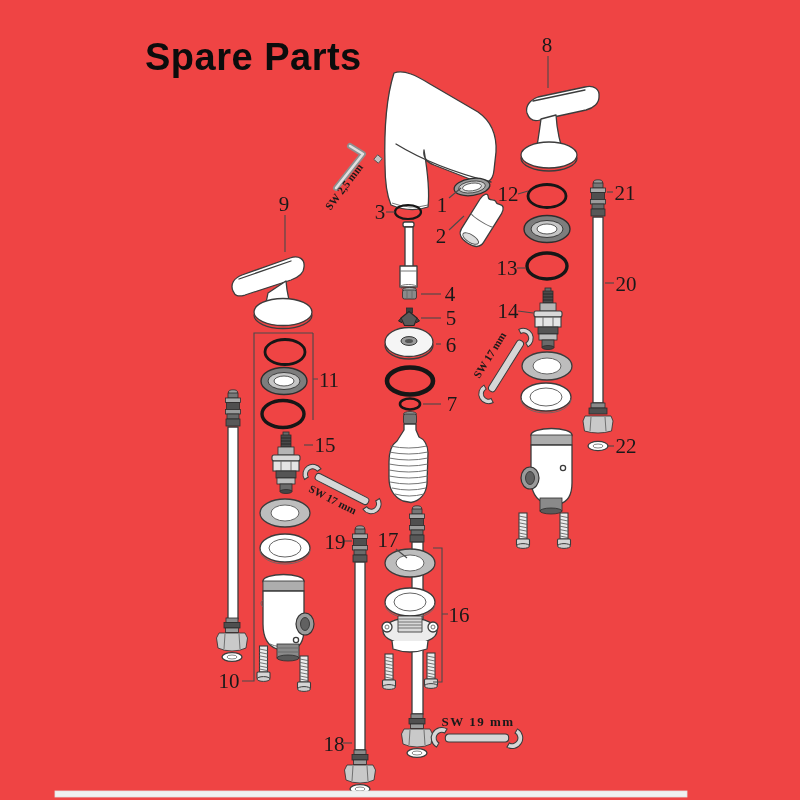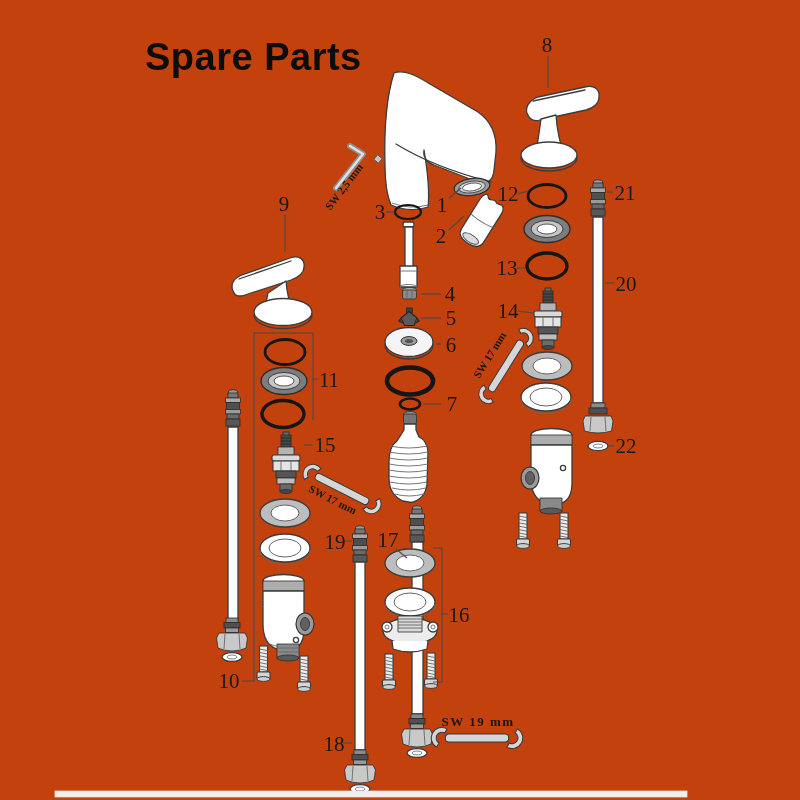--- a/index.html
+++ b/index.html
@@ -1,16 +1,16 @@
 <!DOCTYPE html>
 <html><head>
 <meta charset="utf-8">
 <style>
   html,body{margin:0;padding:0;background:#fff;}
-  #stage{position:relative;width:800px;height:800px;background:#c2410c;overflow:hidden;
+  #stage{position:relative;width:800px;height:800px;background:#ef4444;overflow:hidden;
          font-family:"Liberation Sans",sans-serif;}
   svg{position:absolute;left:0;top:0;}
   .ln{stroke:#3c3c3c;fill:none;stroke-width:1.3;stroke-linecap:round;stroke-linejoin:round;}
   .fw{fill:#ffffff;stroke:#3c3c3c;stroke-width:1.3;stroke-linejoin:round;}
   .oring{fill:none;stroke:#161616;}
   .leader{stroke:#4a4a4a;stroke-width:1.1;fill:none;}
   .num{font:21px "Liberation Serif",serif;fill:#191919;}
   .swtext{font:bold 11px "Liberation Serif",serif;fill:#191919;}
   .sw19{font:bold 13px "Liberation Serif",serif;fill:#191919;letter-spacing:1.5px;}
   .title{font:bold 38px "Liberation Sans",sans-serif;fill:#0c0c0c;letter-spacing:0.5px;}

